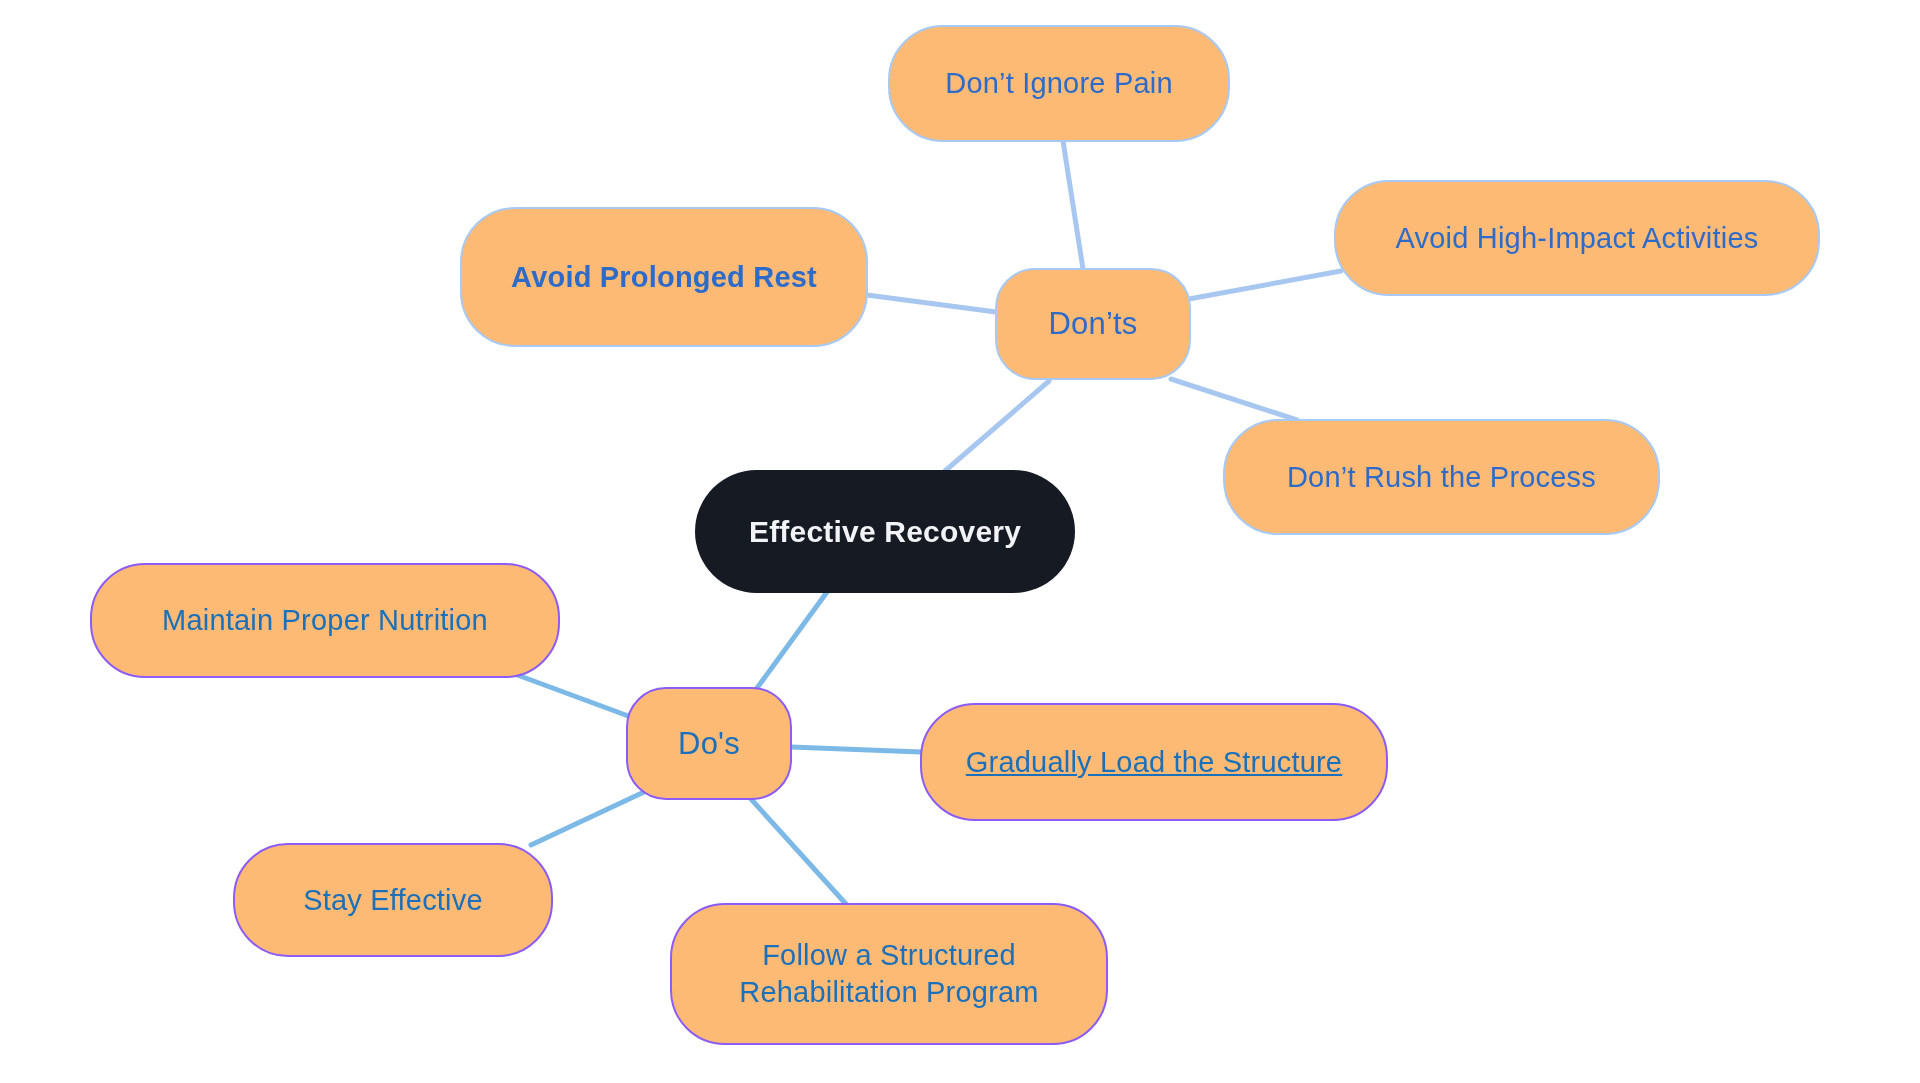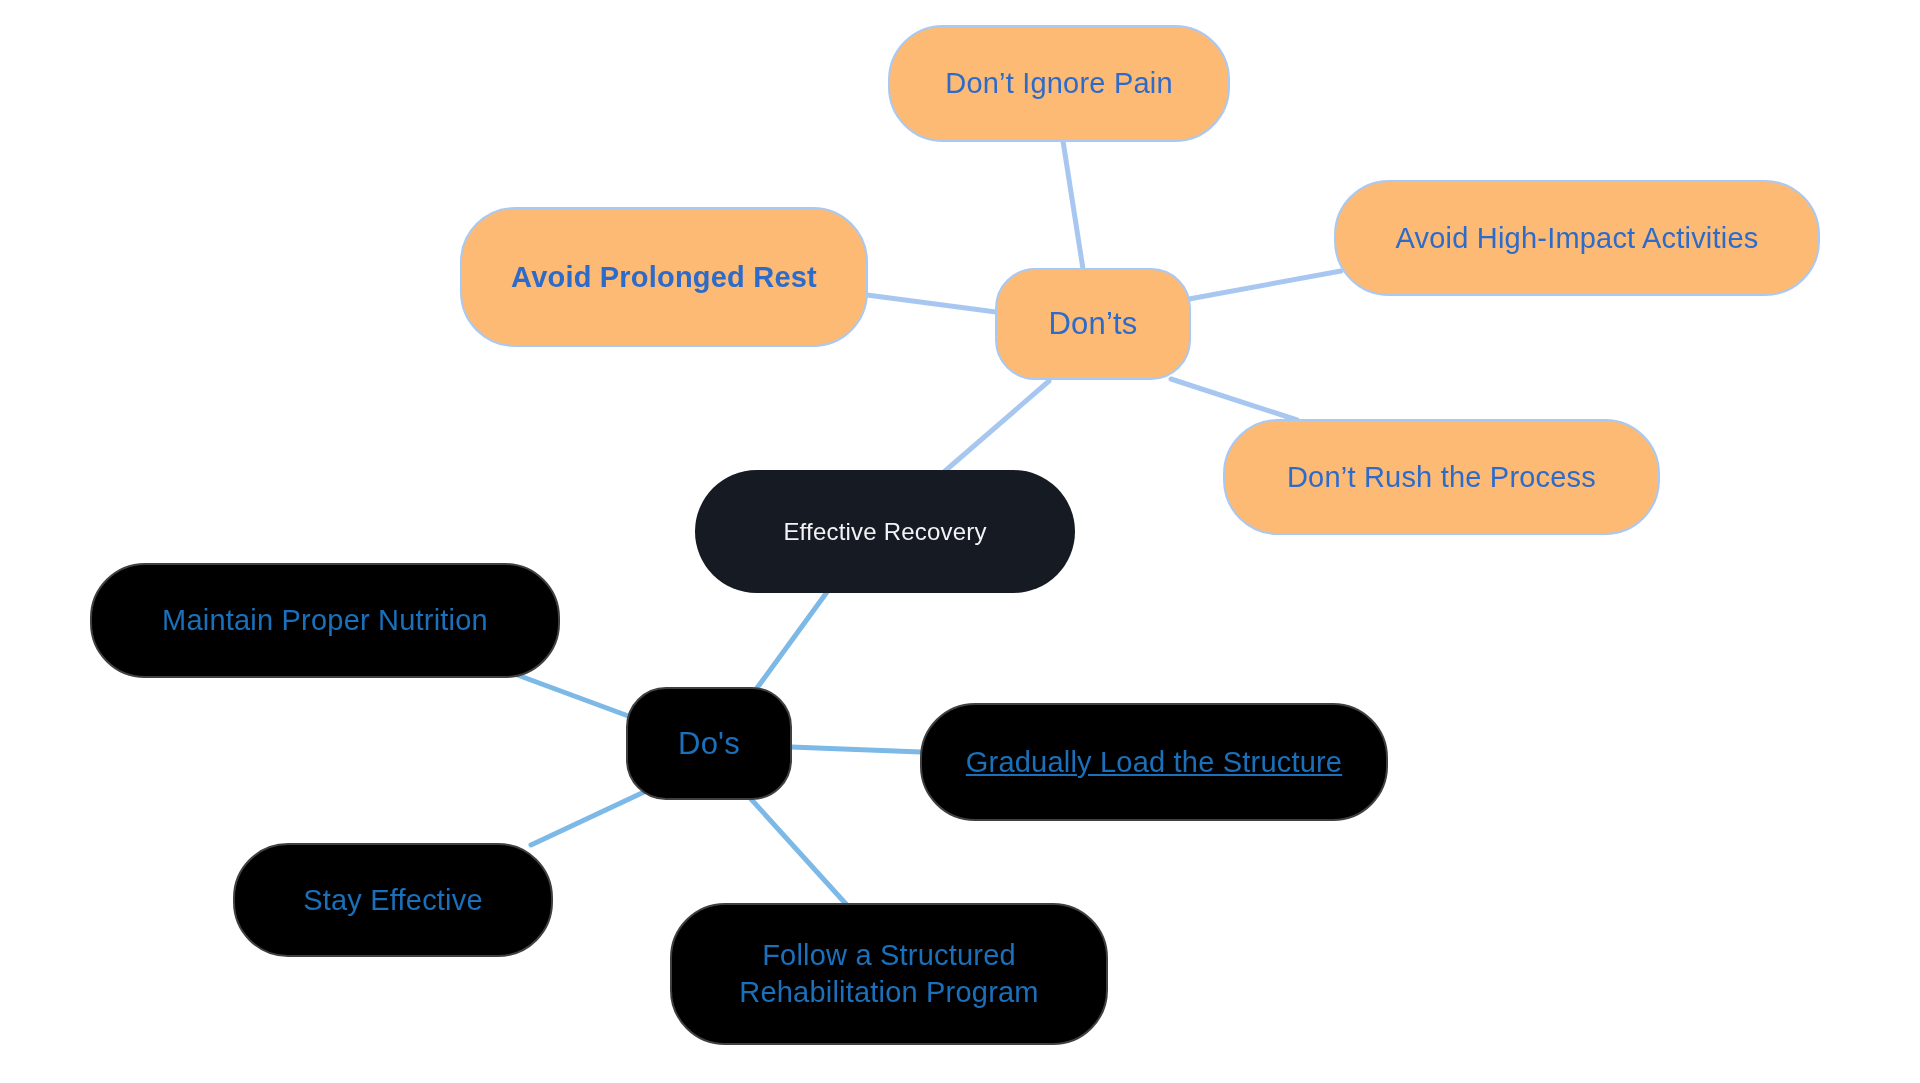--- a/index.html
+++ b/index.html
@@ -33,32 +33,33 @@
     justify-content: center;
     text-align: center;
     box-sizing: border-box;
     cursor: pointer;
     letter-spacing: 0.2px;
   }
   .node-center {
     background: #151a23;
     color: #f2f3f6;
     border-radius: 62px;
-    font-size: 24px;
+    font-size: 30px;
+    font-weight: bold;
   }
   .node-donts {
     background: #fdba74;
     border: 2px solid #a8c9f3;
     color: #2d6bca;
     border-radius: 55px;
     font-size: 29px;
   }
   .node-dos {
-    background: #000000;
-    border: 2px solid #404040;
+    background: #fdba74;
+    border: 2px solid #8b5cf6;
     color: #1a70ba;
     border-radius: 55px;
     font-size: 29px;
   }
   .hub { font-size: 31px; border-radius: 40px; }
 
   #node-center            { left: 695px;  top: 470px; width: 380px; height: 123px; }
   #node-donts             { left: 995px;  top: 268px; width: 196px; height: 112px; }
   #node-ignore-pain       { left: 888px;  top: 25px;  width: 342px; height: 117px; }
   #node-prolonged-rest    { left: 460px;  top: 207px; width: 408px; height: 140px; font-weight: bold; }

